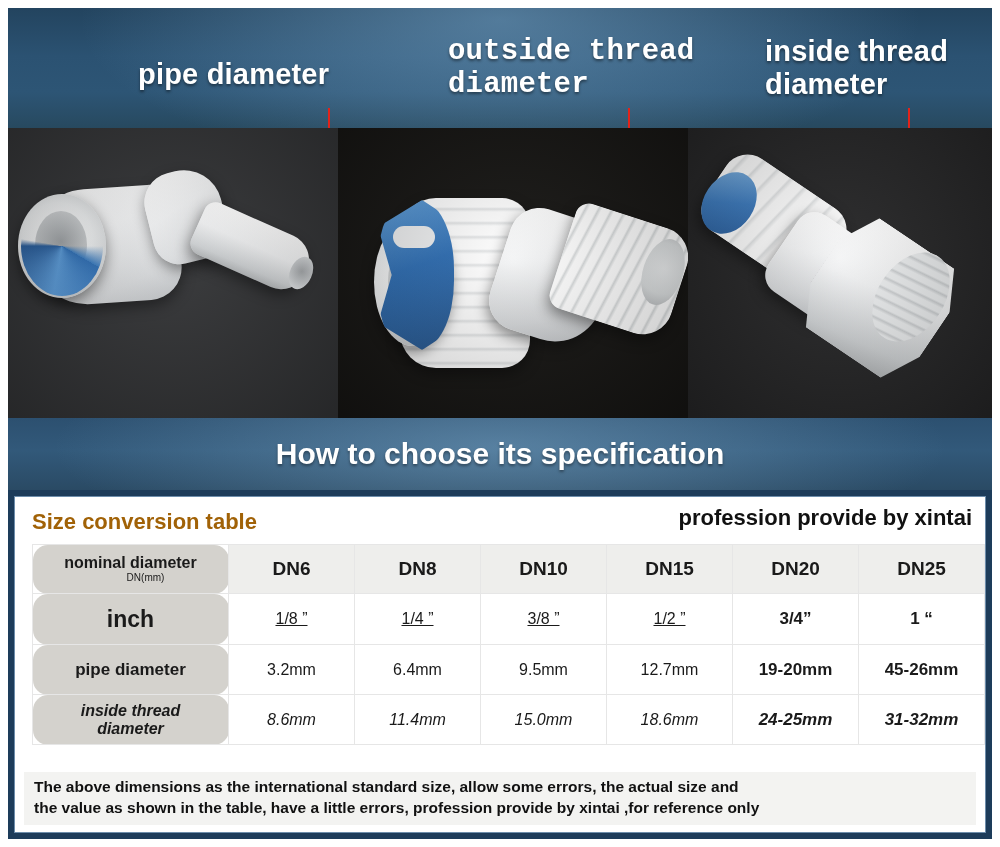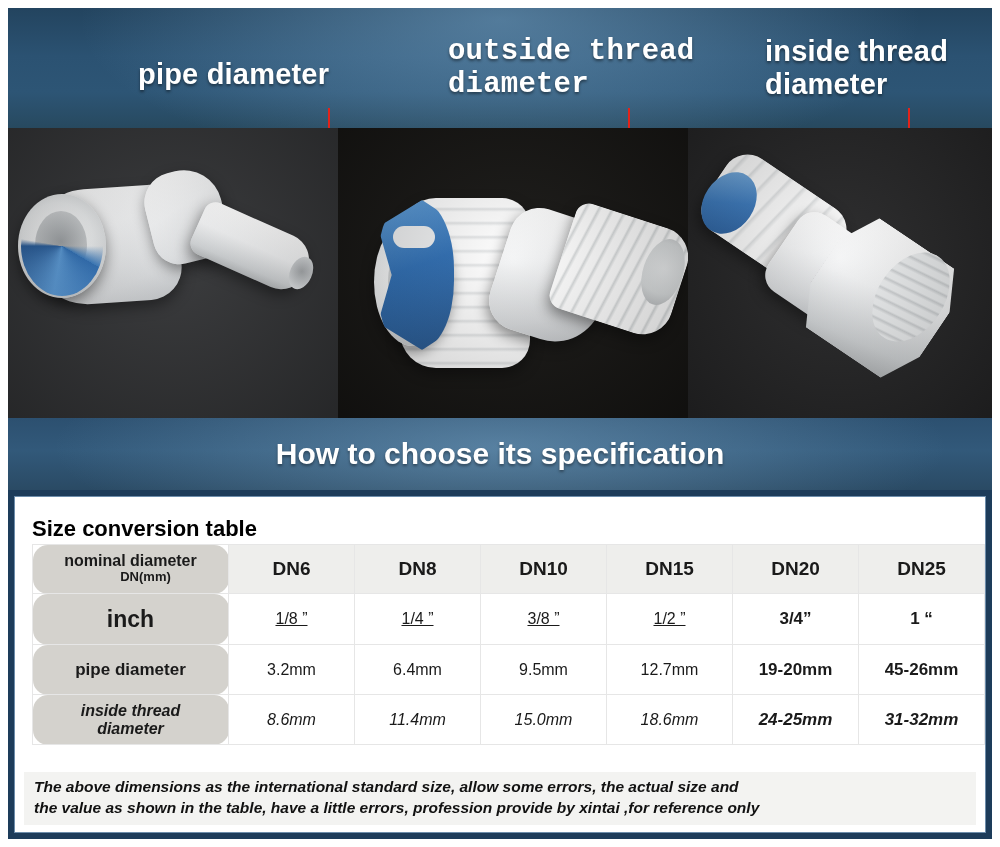--- a/index.html
+++ b/index.html
@@ -78,21 +78,21 @@
     border:6px solid #1d3c5a;
     box-sizing:border-box;
     box-shadow:inset 0 0 0 1px #6d8dab;
   }
   .panel-inner{position:absolute;inset:0;padding:0 10px;box-sizing:border-box;}
 
   .caption-row{
     position:relative;height:48px;
   }
   .cap-left{
-    position:absolute;left:8px;top:20px;font-size:22px;font-weight:bold;color:#000000;
+    position:absolute;left:8px;top:13px;font-size:22px;font-weight:bold;color:#a16207;
   }
   .cap-right{
     position:absolute;right:4px;top:9px;font-size:22px;font-weight:bold;color:#111;
   }
 
   table.spec{
     border-collapse:collapse;width:952px;margin-left:8px;table-layout:fixed;
   }
   table.spec td{
     border:1px solid #e6e6e6;
@@ -102,21 +102,21 @@
   td.rowhead{
     background:#d4d2cd;font-weight:bold;border-color:#cdcbc6;border-radius:15px;
   }
   td.colhead{
     background:#eeeeec;font-weight:bold;font-size:19px;
   }
   .col0{width:196px;}
   .colx{width:126px;}
 
   .nom-main{font-size:16px;font-weight:bold;display:block;line-height:1.05;}
-  .nom-sub{font-size:13px;font-weight:bold;display:block;line-height:1.15;margin-left:30px;}
+  .nom-sub{font-size:10px;font-weight:normal;display:block;line-height:1.15;margin-left:30px;}
   .rh-big{font-size:23px;font-weight:bold;}
   .rh-mid{font-size:17px;font-weight:bold;}
   .rh-two{font-size:16px;font-weight:bold;line-height:1.08;display:block;}
 
   .val{font-size:16px;}
   .val-b{font-size:17px;font-weight:bold;}
   .val-inch{font-size:16px;text-decoration:underline;}
   .val-inch-b{font-size:17px;font-weight:bold;}
 
   tr.r-head td{height:46px;}
@@ -125,21 +125,20 @@
   tr.r-out td{height:47px;}
   tr.r-in td{height:47px;font-style:italic;}
 
   .footnote{
     position:absolute;left:10px;right:10px;bottom:8px;
     background:#f3f3f1;
     padding:5px 10px 6px 10px;
     box-sizing:border-box;
     font-size:15.5px;font-weight:bold;color:#111;
     line-height:1.35;
-    font-style:italic;
   }
 </style>
 </head>
 <body>
 
 <div class="page">
 
   <div class="banner">
     <div class="banner-label lab-pipe">pipe diameter</div>
     <div class="banner-label lab-out">outside thread diameter</div>
@@ -229,20 +228,21 @@
 
   <div class="headline">
     <span>How to choose its specification</span>
   </div>
 
   <div class="panel">
     <div class="panel-inner">
 
       <div class="caption-row">
         <div class="cap-left">Size conversion table</div>
+        <div class="cap-right">profession provide by xintai</div>
       </div>
 
       <table class="spec">
         <colgroup>
           <col class="col0">
             <col class="colx">
             <col class="colx">
             <col class="colx">
             <col class="colx">
             <col class="colx">

